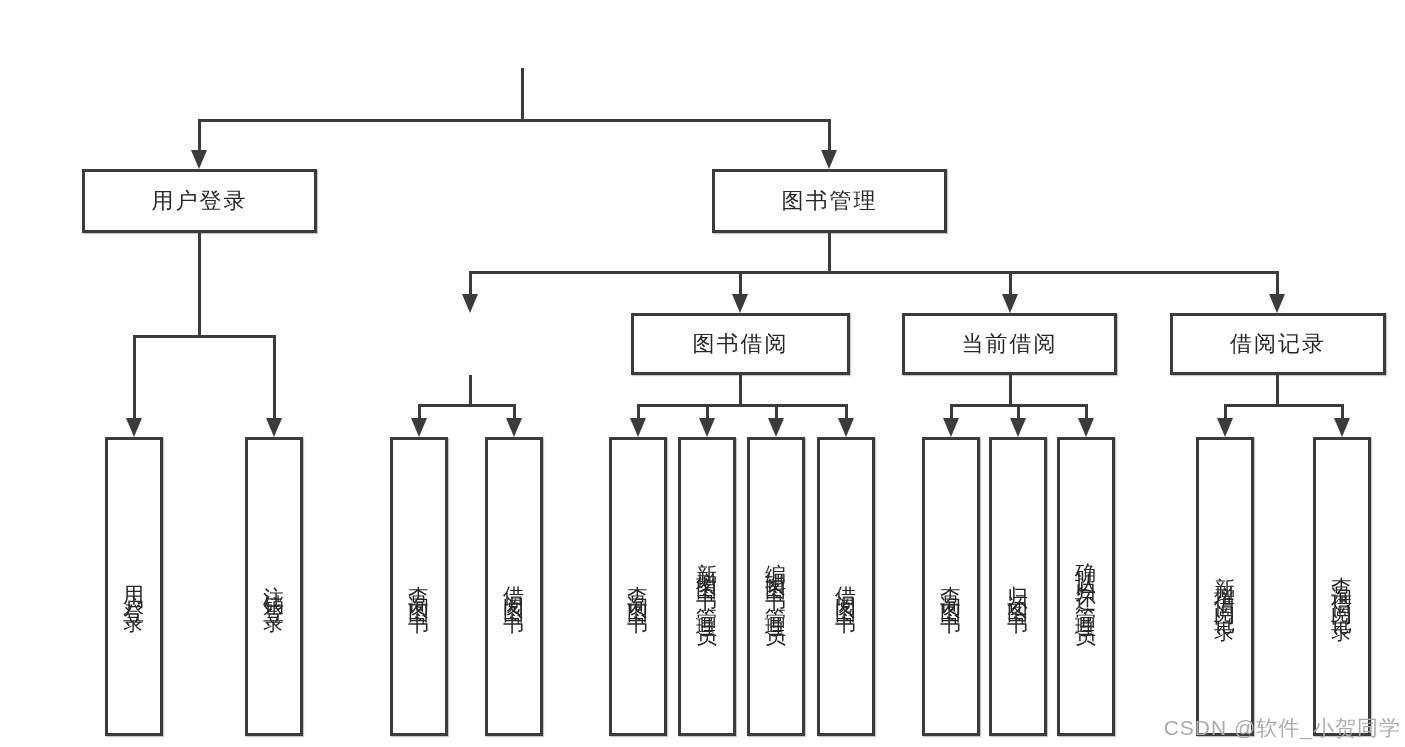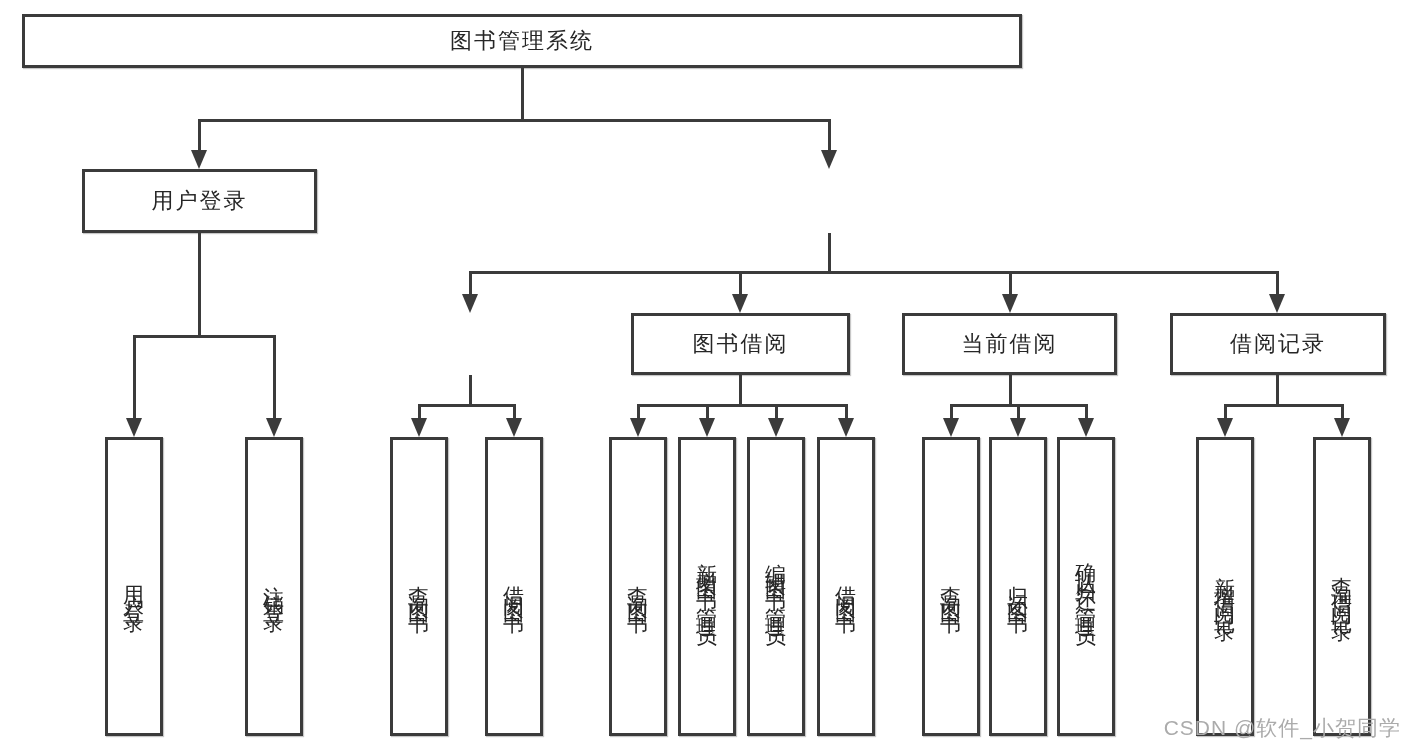--- a/index.html
+++ b/index.html
@@ -56,33 +56,33 @@
     letter-spacing:1px;
     z-index:5;
     white-space:nowrap;
   }
 </style>
 </head>
 <body>
 
 <div id="canvas">
 
-  <div class="nbox" style="left:22px;top:14px;width:1000px;height:54px">
-    <span class="lbl">图书管理系统</span>
-  </div>
 
   <div class="vl" style="left:520.5px;top:68px;height:53px"></div>
   <div class="hl" style="left:197.5px;top:118.5px;width:633px"></div>
   <div class="vl" style="left:197.5px;top:118.5px;height:34px"></div>
   <div class="arr" style="left:191px;top:150px"></div>
   <div class="vl" style="left:827.5px;top:118.5px;height:34px"></div>
   <div class="arr" style="left:821px;top:150px"></div>
 
   <div class="nbox" style="left:82px;top:169px;width:235px;height:64px">
     <span class="lbl">用户登录</span>
+  </div>
+  <div class="nbox" style="left:712px;top:169px;width:235px;height:64px">
+    <span class="lbl">图书管理</span>
   </div>
 
   <div class="vl" style="left:827.5px;top:233px;height:41px"></div>
   <div class="hl" style="left:468.5px;top:271px;width:810px"></div>
   <div class="vl" style="left:468.5px;top:271px;height:27px"></div>
   <div class="arr" style="left:462px;top:294px"></div>
   <div class="vl" style="left:738.5px;top:271px;height:27px"></div>
   <div class="arr" style="left:732px;top:294px"></div>
   <div class="vl" style="left:1008.5px;top:271px;height:27px"></div>
   <div class="arr" style="left:1002px;top:294px"></div>

